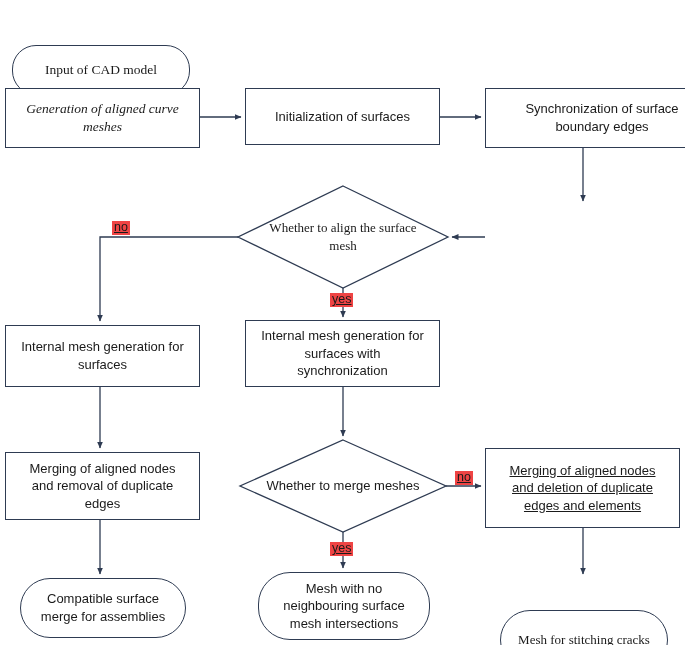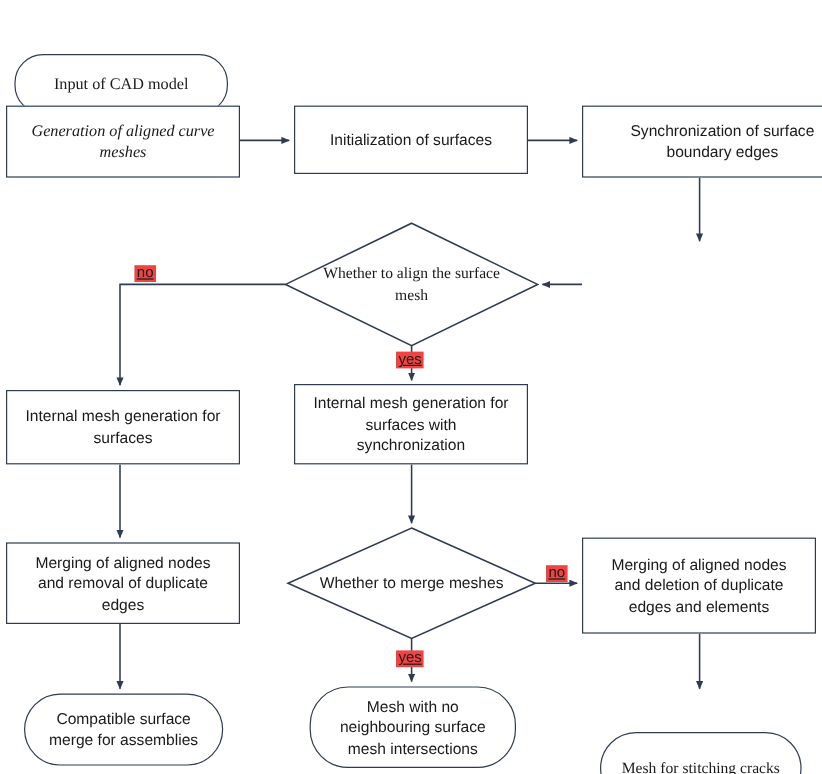--- a/index.html
+++ b/index.html
@@ -94,21 +94,21 @@
   <div class="diamond-text" style="left:258px; top:210px; width:170px; height:54px;font-family:Liberation Serif, serif;">Whether to align the surface mesh</div>
 
   <div class="node" style="left:245px; top:320px; width:195px; height:67px;">Internal mesh generation for surfaces with synchronization</div>
 
   <div class="node" style="left:5px; top:325px; width:195px; height:62px;">Internal mesh generation for surfaces</div>
 
   <div class="node" style="left:5px; top:452px; width:195px; height:68px;">Merging of aligned nodes and removal of duplicate edges</div>
 
   <div class="diamond-text" style="left:263px; top:462px; width:160px; height:48px;">Whether to merge meshes</div>
 
-  <div class="node" style="left:485px; top:448px; width:195px; height:80px;">Merging of aligned nodes and deletion of duplicate edges and elements</div>
+  <div class="node" style="left:485px; top:448px; width:195px; height:80px;text-decoration:underline;">Merging of aligned nodes and deletion of duplicate edges and elements</div>
 
   <div class="node terminator" style="left:20px; top:578px; width:166px; height:60px;">Compatible surface merge for assemblies</div>
 
   <div class="node terminator" style="left:258px; top:572px; width:172px; height:68px;">Mesh with no neighbouring surface mesh intersections</div>
 
   <div class="node terminator" style="left:500px; top:610px; width:168px; height:60px;font-family:Liberation Serif, serif;">Mesh for stitching cracks</div>
 
   <span class="edge-label" style="left:112px; top:221px;">no</span>
 
   <span class="edge-label" style="left:330px; top:293px;">yes</span>

